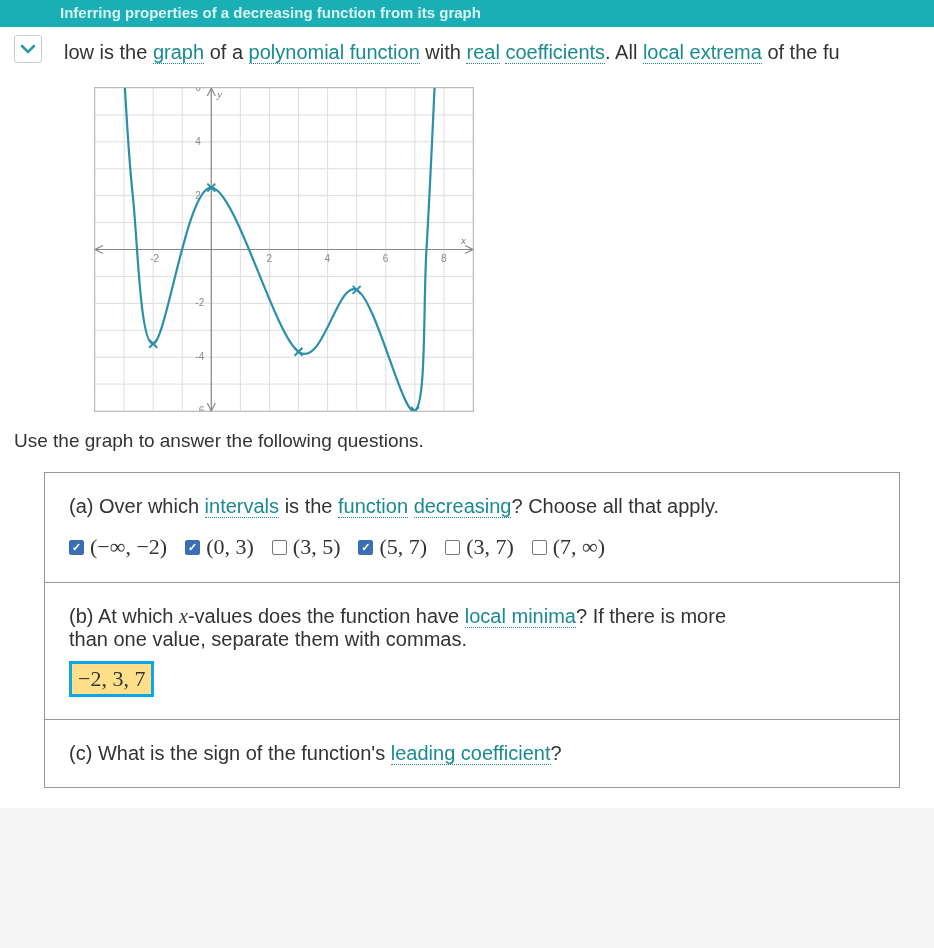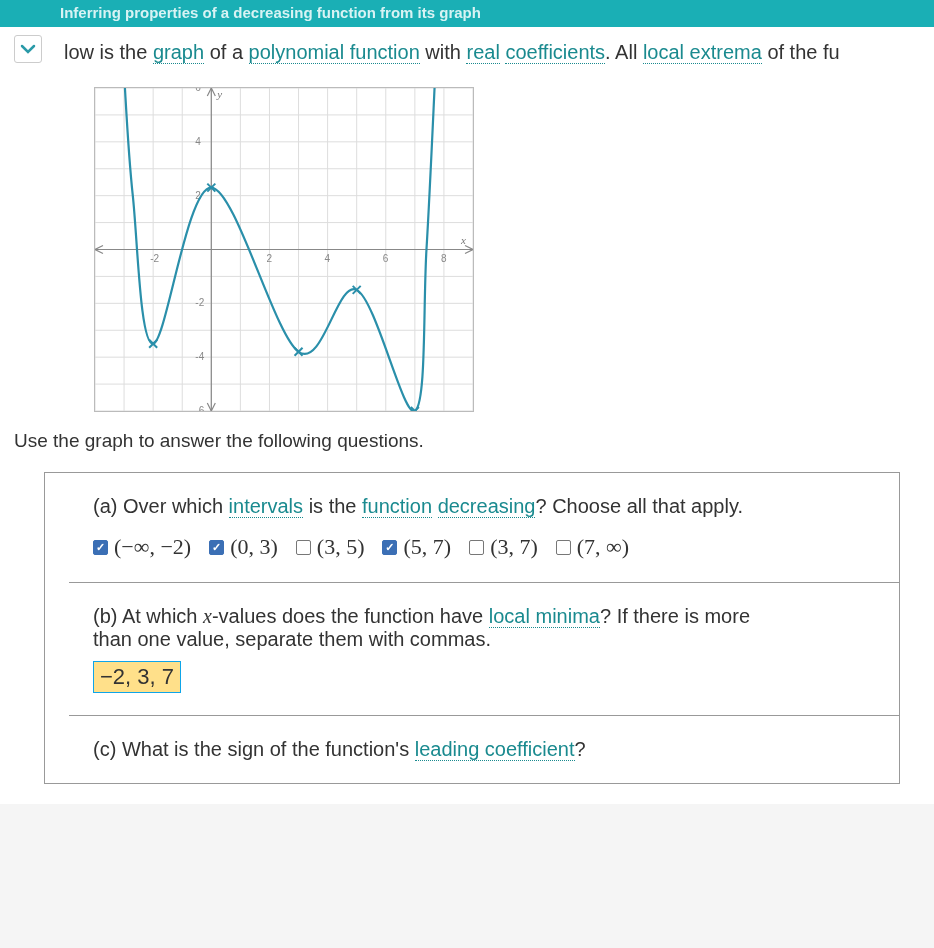--- a/index.html
+++ b/index.html
@@ -20,29 +20,29 @@
   .intro-row { display: flex; align-items: flex-start; padding: 8px 0 10px 0; gap: 12px; }
   .chevron-box {
     width: 28px; height: 28px; border: 1px solid #ccc; border-radius: 3px;
     display: flex; align-items: center; justify-content: center;
     background: #fff; margin-right: 10px; flex-shrink: 0;
   }
   .intro-text { font-size: 20px; color: #333; line-height: 1.5; padding-top: 2px; }
   .term { color: #1a8a8f; border-bottom: 1px dotted #1a8a8f; }
   .graph-wrap { margin: 10px 0 18px 80px; border: 1px solid #bbb; width: 380px; height: 325px; position: relative; background: #fff; }
   .instr { font-size: 19px; color: #333; margin: 10px 0 20px 0; }
-  .qbox { border: 1px solid #999; margin: 0 20px 0 30px; padding-left: 24px; }
+  .qbox { border: 1px solid #999; margin: 0 20px 0 30px; }
   .qcell { border-bottom: 1px solid #999; padding: 22px 24px; font-size: 20px; }
   .qcell:last-child { border-bottom: none; }
   .opts { margin-top: 16px; display: flex; flex-wrap: wrap; gap: 18px; align-items: center; }
   .opt { display: inline-flex; align-items: center; gap: 6px; font-family: 'Times New Roman', serif; font-size: 22px; }
   .cb { width: 15px; height: 15px; border: 1px solid #777; border-radius: 2px; display: inline-flex; align-items: center; justify-content: center; background: #fff; }
   .cb.on { background: #3b6fb5; border-color: #3b6fb5; }
   .cb.on::after { content: "✓"; color: #fff; font-size: 11px; font-weight: bold; }
-  .answer-hi { background: #ffe08a; padding: 2px 6px; font-family: Liberation Sans, sans-serif; font-size: 22px; display: inline-block; margin-top: 10px; border: 1px solid #0ea5e9; }
+  .answer-hi { background: #ffe08a; padding: 2px 6px; font-family: Liberation Serif, serif; font-size: 22px; display: inline-block; margin-top: 10px; border: 3px solid #0ea5e9; }
   .math { font-style: italic; font-family: 'Times New Roman', serif; }
   svg.plot { position: absolute; top: 0; left: 0; }
   .axlabel { font: italic 11px serif; fill: #777; }
   .ticklabel { font: 10px sans-serif; fill: #888; }
   .curve { fill: none; stroke: #2a8faa; stroke-width: 2.2; }
   .grid { stroke: #ddd; stroke-width: 1; }
   .axis { stroke: #888; stroke-width: 1.2; }
   .cross { stroke: #2a8faa; stroke-width: 2; }
 </style>
 </head>

